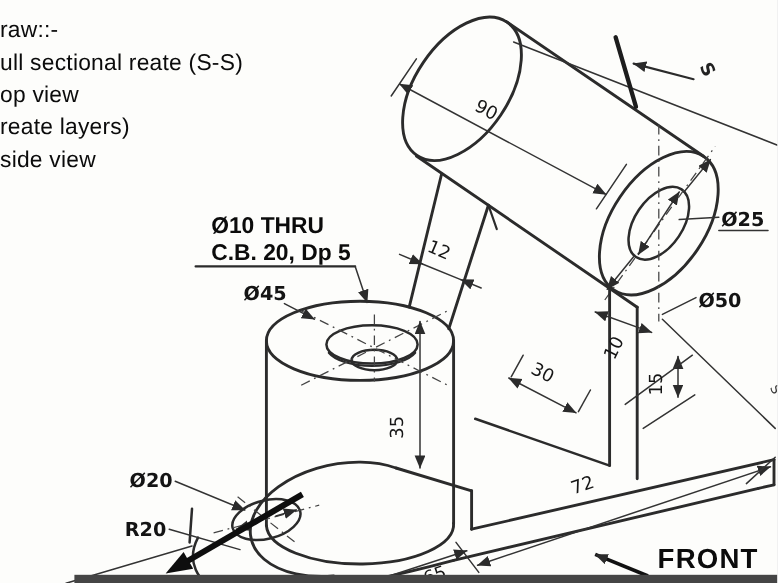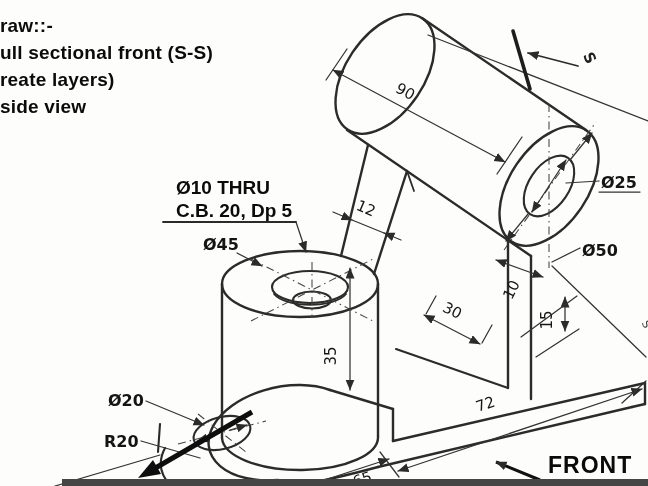--- a/index.html
+++ b/index.html
@@ -3,21 +3,21 @@
 <meta charset="utf-8">
 <style>
   html,body{margin:0;padding:0;background:#e8e8e8;}
   .stage{
     position:relative;width:648px;height:486px;margin:0 auto;
     background:#fdfdfb;overflow:hidden;
     font-family:"Liberation Sans", sans-serif;
   }
   .instructions{
     position:absolute;left:0;top:12px;width:320px;
-    font-weight:bold;font-size:19px;line-height:27px;color:#0b0b0b;
+    font-weight:normal;font-size:19px;line-height:27px;color:#0b0b0b;
     letter-spacing:.2px;white-space:nowrap;
   }
   svg{position:absolute;left:0;top:0;}
   .ln{stroke:#2b2b2b;fill:none;stroke-width:2.1;stroke-linecap:round;}
   .lnx{stroke:#2b2b2b;fill:none;stroke-width:2.4;stroke-linecap:round;}
   .med{stroke:#2b2b2b;fill:none;stroke-width:1.8;stroke-linecap:round;}
   .thin{stroke:#333;fill:none;stroke-width:1.25;stroke-linecap:round;}
   .dash{stroke:#444;fill:none;stroke-width:1.05;stroke-dasharray:8 4 1.5 4;}
   .dimtxt{fill:#161616;font-family:"DejaVu Sans",sans-serif;font-size:15px;}
   .diatxt{fill:#141414;font-family:"DejaVu Sans",sans-serif;font-size:16px;font-weight:600;}
@@ -27,21 +27,22 @@
   .frag{fill:#333;font-family:"DejaVu Sans",sans-serif;font-size:11px;}
   .bar{fill:#454545;}
 </style>
 </head>
 <body>
 
 <div class="stage">
 
   <div class="instructions">
     <div>raw::-</div>
-    <div>ull sectional front (S-S)</div>
+    <div>ull sectional reate (S-S)</div>
+    <div>op view</div>
     <div>reate layers)</div>
     <div>side view</div>
   </div>
 
   <svg width="648" height="486" viewBox="0 0 648 486">
     <defs>
       <marker id="ma" markerWidth="12" markerHeight="10" refX="10.5" refY="4.5" orient="auto-start-reverse" markerUnits="userSpaceOnUse">
         <path d="M0,0 L11,4.5 L0,9 Z" fill="#2b2b2b"></path>
       </marker>
     </defs>

